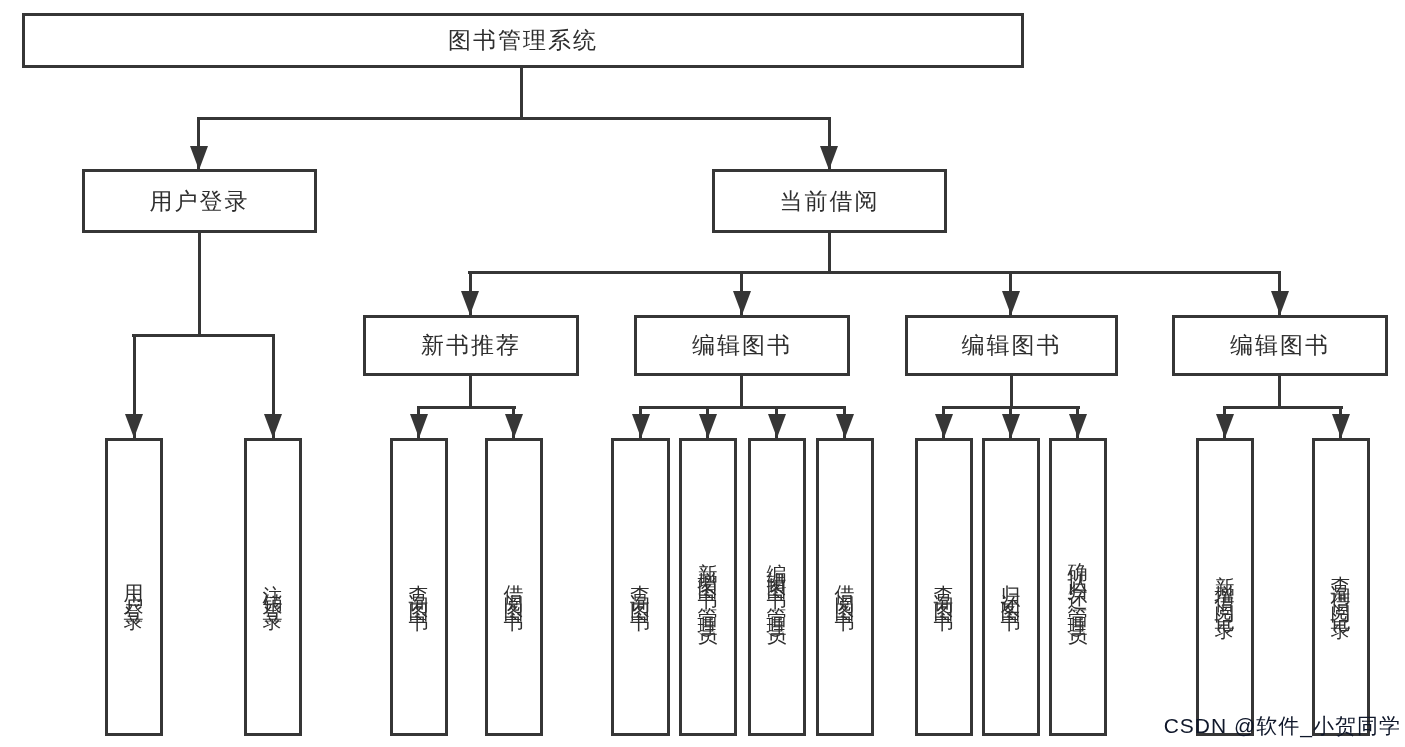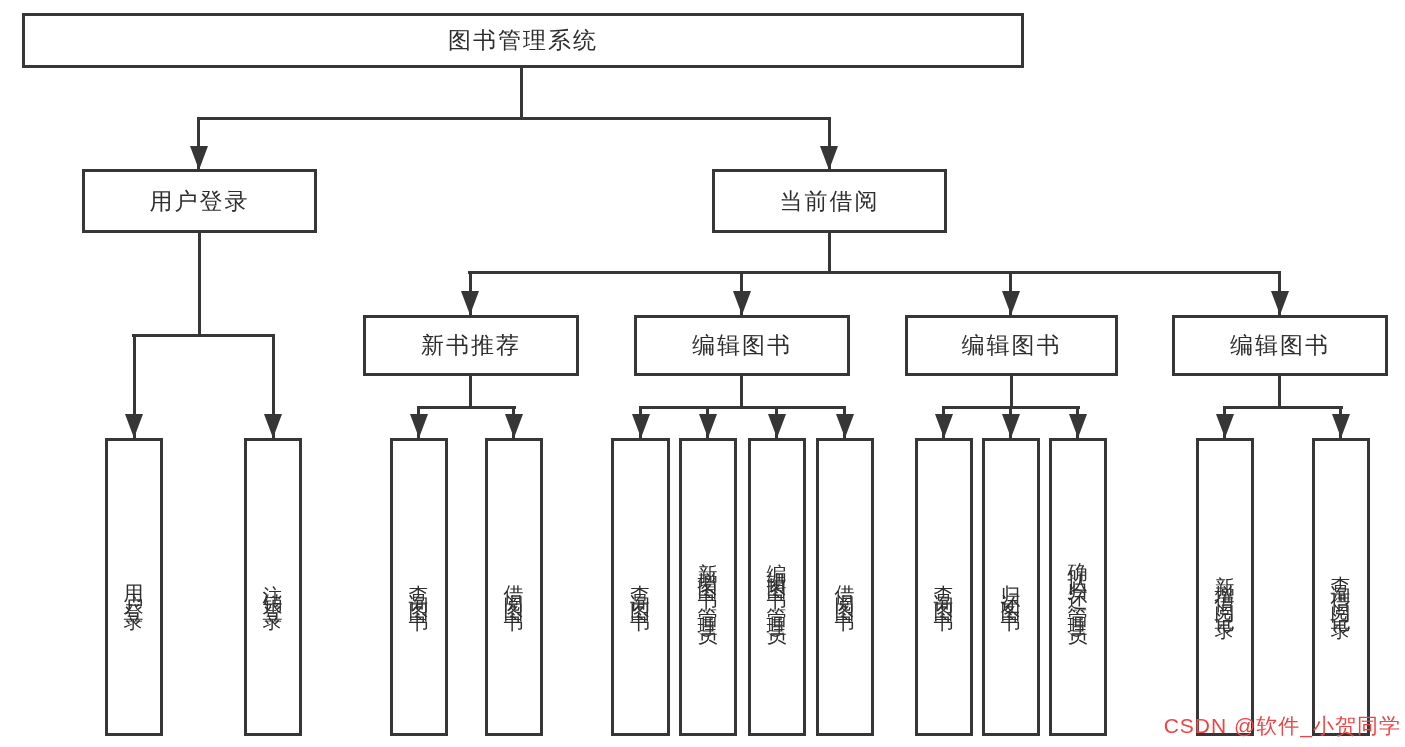--- a/index.html
+++ b/index.html
@@ -37,21 +37,21 @@
     position:absolute;width:0;height:0;
     border-left:9px solid transparent;
     border-right:9px solid transparent;
     border-top:24px solid #363636;
   }
   .watermark{
     position:absolute;
     right:4px;top:712px;
     font-size:21px;
     letter-spacing:1px;
-    color:#ef4444;
+    color:#0f172a;
     white-space:nowrap;
   }
 </style>
 </head>
 <body>
 
 <div class="canvas">
 
   <div class="box hbox" style="left:22px;top:13px;width:1002px;height:55px;">图书管理系统</div>
 

